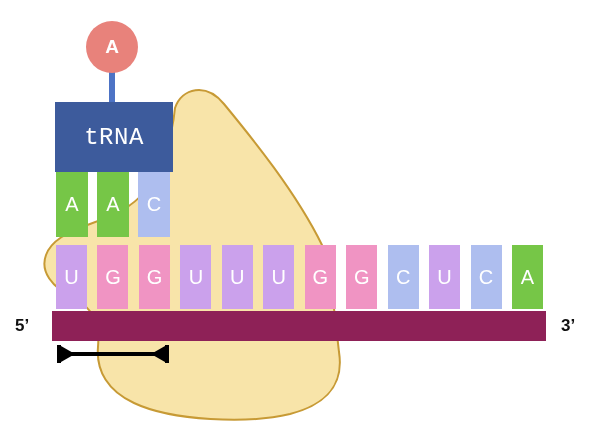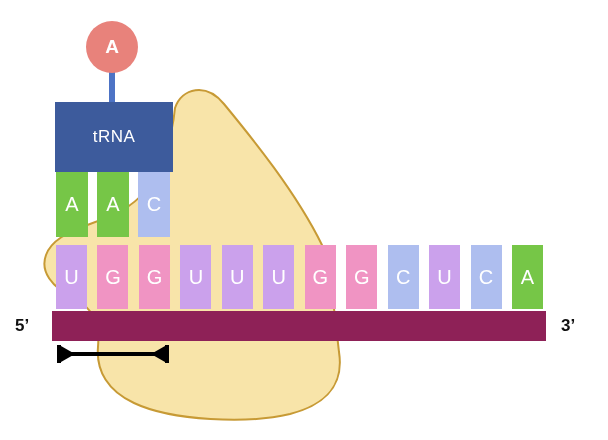--- a/index.html
+++ b/index.html
@@ -13,21 +13,21 @@
   .amino-circle{
     left:86px;top:21px;width:52px;height:52px;border-radius:50%;
     display:flex;align-items:center;justify-content:center;z-index:3;
   }
   .amino-circle span{color:#fff;font-weight:bold;font-size:19px;}
   .stem{left:109px;top:70px;width:6px;height:33px;z-index:2;}
   .trna-box{
     left:55px;top:102px;width:118px;height:70px;z-index:3;
     display:flex;align-items:center;justify-content:center;
   }
-  .trna-box span{color:#fff;font-size:17px;letter-spacing:0.5px;}
+  .trna-box span{color:#fff;font-size:24px;letter-spacing:0.5px;font-family:Liberation Mono, monospace;}
   .anticodon-row{left:56px;top:172px;display:flex;gap:9px;z-index:3;}
   .anticodon-row .base{width:32px;height:65px;}
   .mrna-row{
     left:56px;top:245px;width:487px;z-index:3;
     display:flex;justify-content:space-between;
   }
   .mrna-row .base{width:31px;height:64px;}
   .base{
     display:flex;align-items:center;justify-content:center;
   }

